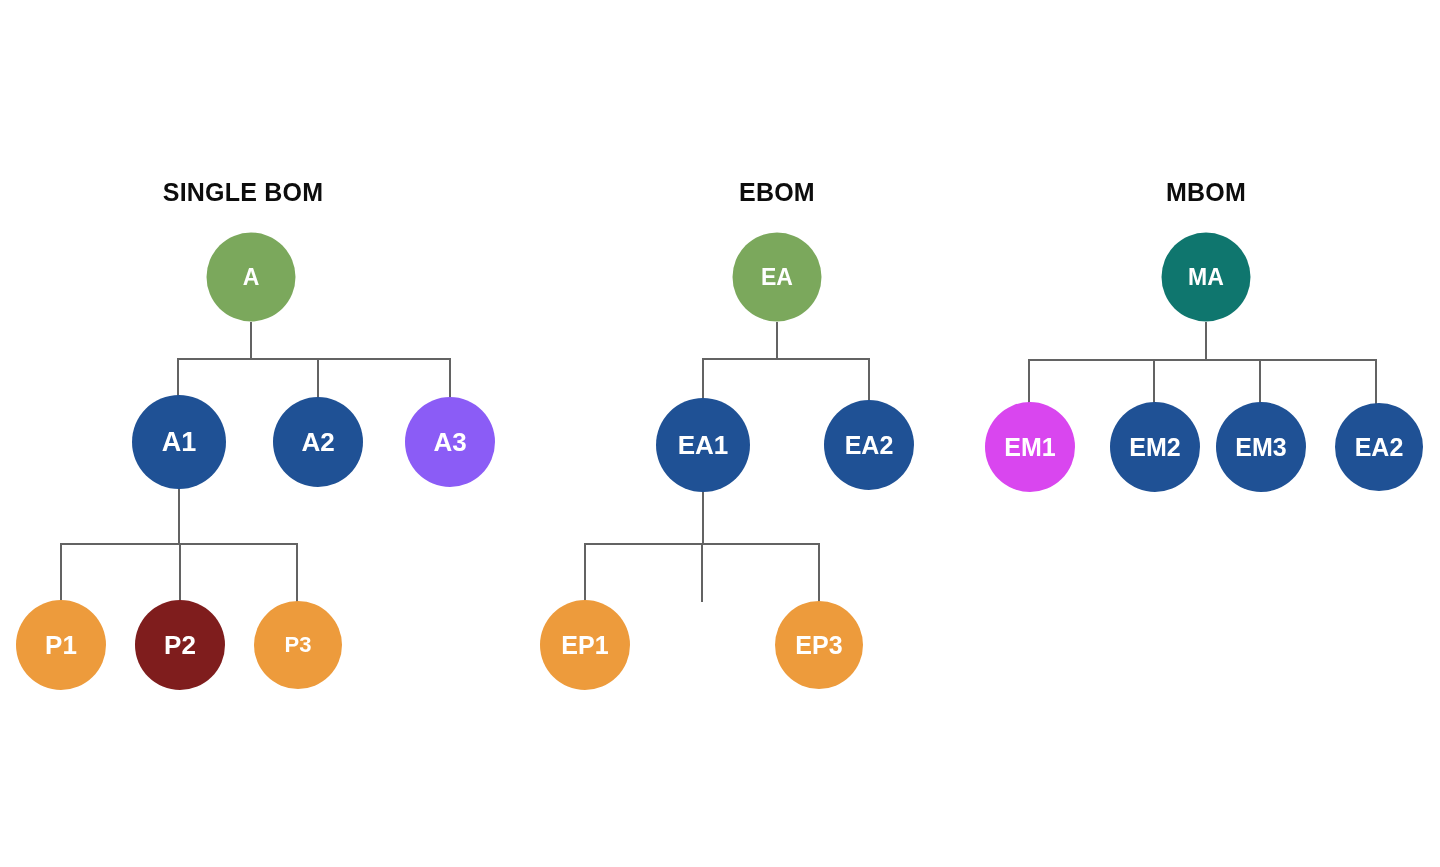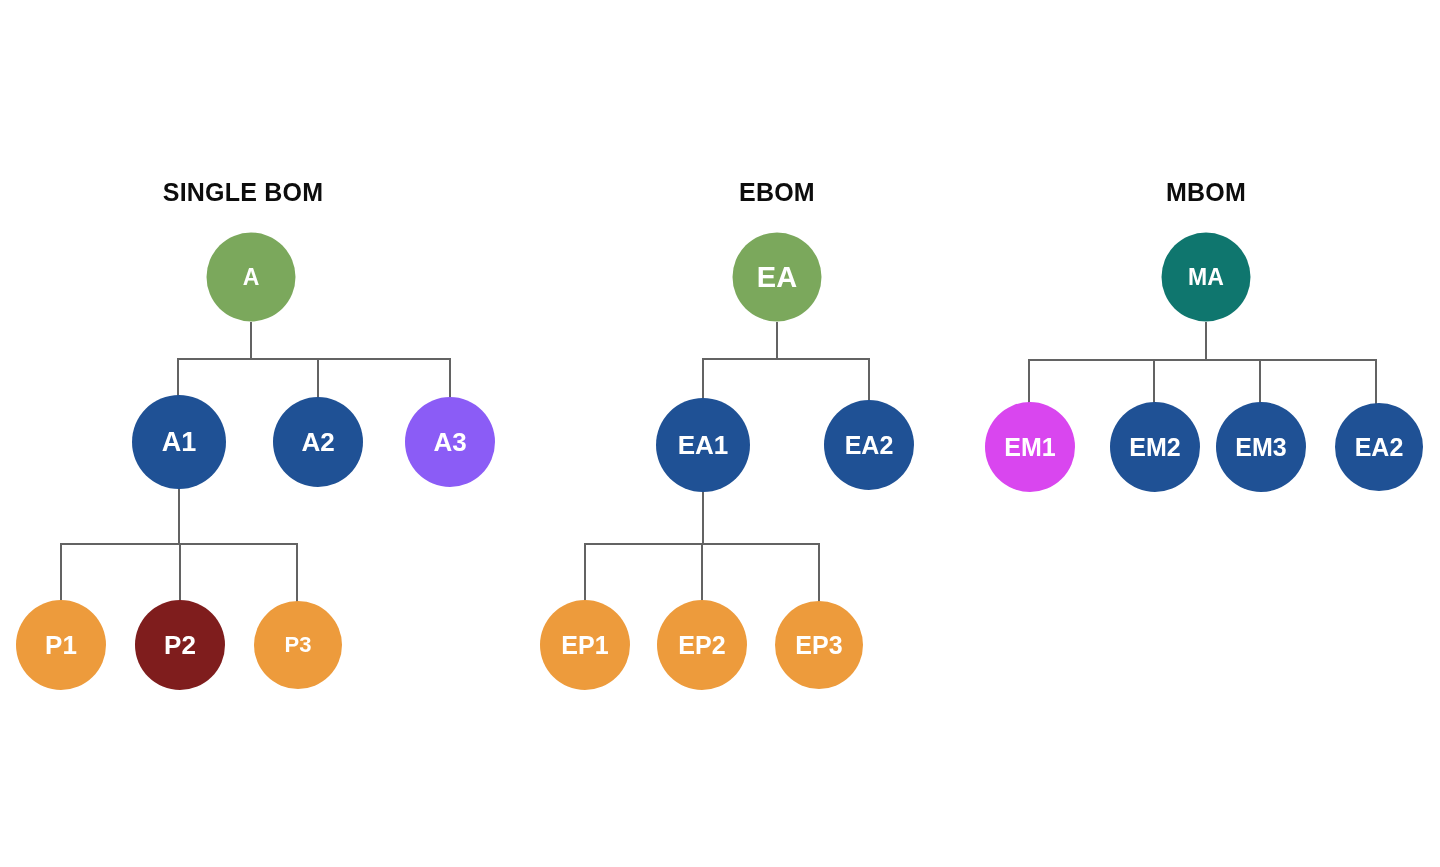--- a/index.html
+++ b/index.html
@@ -109,33 +109,30 @@
       <div class="edge h" style="background: rgb(99, 99, 99); left: 702px; top: 358px; width: 168px;"></div>
       <div class="edge v" style="background: rgb(99, 99, 99); left: 703px; top: 358px; height: 42px;"></div>
       <div class="edge v" style="background: rgb(99, 99, 99); left: 869px; top: 358px; height: 44px;"></div>
       <div class="edge v" style="background: rgb(99, 99, 99); left: 703px; top: 490px; height: 53px;"></div>
       <div class="edge h" style="background: rgb(99, 99, 99); left: 584px; top: 543px; width: 236px;"></div>
       <div class="edge v" style="background: rgb(99, 99, 99); left: 585px; top: 543px; height: 59px;"></div>
       <div class="edge v" style="background: rgb(99, 99, 99); left: 702px; top: 543px; height: 59px;"></div>
       <div class="edge v" style="background: rgb(99, 99, 99); left: 819px; top: 543px; height: 59px;"></div>
       <div class="tree-title" style="left: 777px; top: 192px; color: rgb(13, 13, 13);">EBOM</div>
       <div class="node green" style="left: 777px; top: 277px; width: 89px; height: 89px; background: rgb(123, 168, 92);">
-        <span class="node-label" style="font-size: 29px; color: rgb(255, 255, 255);">EA</span>
+        <span class="node-label" style="font-size: 23px; color: rgb(255, 255, 255);">EA</span>
       </div>
       <div class="node blue" style="left: 703px; top: 445px; width: 94px; height: 94px; background: rgb(31, 81, 149);">
         <span class="node-label" style="font-size: 26px; color: rgb(255, 255, 255);">EA1</span>
       </div>
       <div class="node blue" style="left: 869px; top: 445px; width: 90px; height: 90px; background: rgb(31, 81, 149);">
         <span class="node-label" style="font-size: 25px; color: rgb(255, 255, 255);">EA2</span>
       </div>
       <div class="node orange" style="left: 585px; top: 645px; width: 90px; height: 90px; background: rgb(237, 155, 60);">
         <span class="node-label" style="font-size: 25px; color: rgb(255, 255, 255);">EP1</span>
-      </div>
-      <div class="node orange" style="left: 702px; top: 645px; width: 90px; height: 90px; background: rgb(237, 155, 60);">
-        <span class="node-label" style="font-size: 25px; color: rgb(255, 255, 255);">EP2</span>
       </div>
       <div class="node orange" style="left: 819px; top: 645px; width: 88px; height: 88px; background: rgb(237, 155, 60);">
         <span class="node-label" style="font-size: 25px; color: rgb(255, 255, 255);">EP3</span>
       </div>
     </div>
     <div class="tree">
       <div class="edge v" style="background: rgb(99, 99, 99); left: 1206px; top: 322px; height: 37px;"></div>
       <div class="edge h" style="background: rgb(99, 99, 99); left: 1028px; top: 359px; width: 349px;"></div>
       <div class="edge v" style="background: rgb(99, 99, 99); left: 1029px; top: 359px; height: 45px;"></div>
       <div class="edge v" style="background: rgb(99, 99, 99); left: 1154px; top: 359px; height: 45px;"></div>

